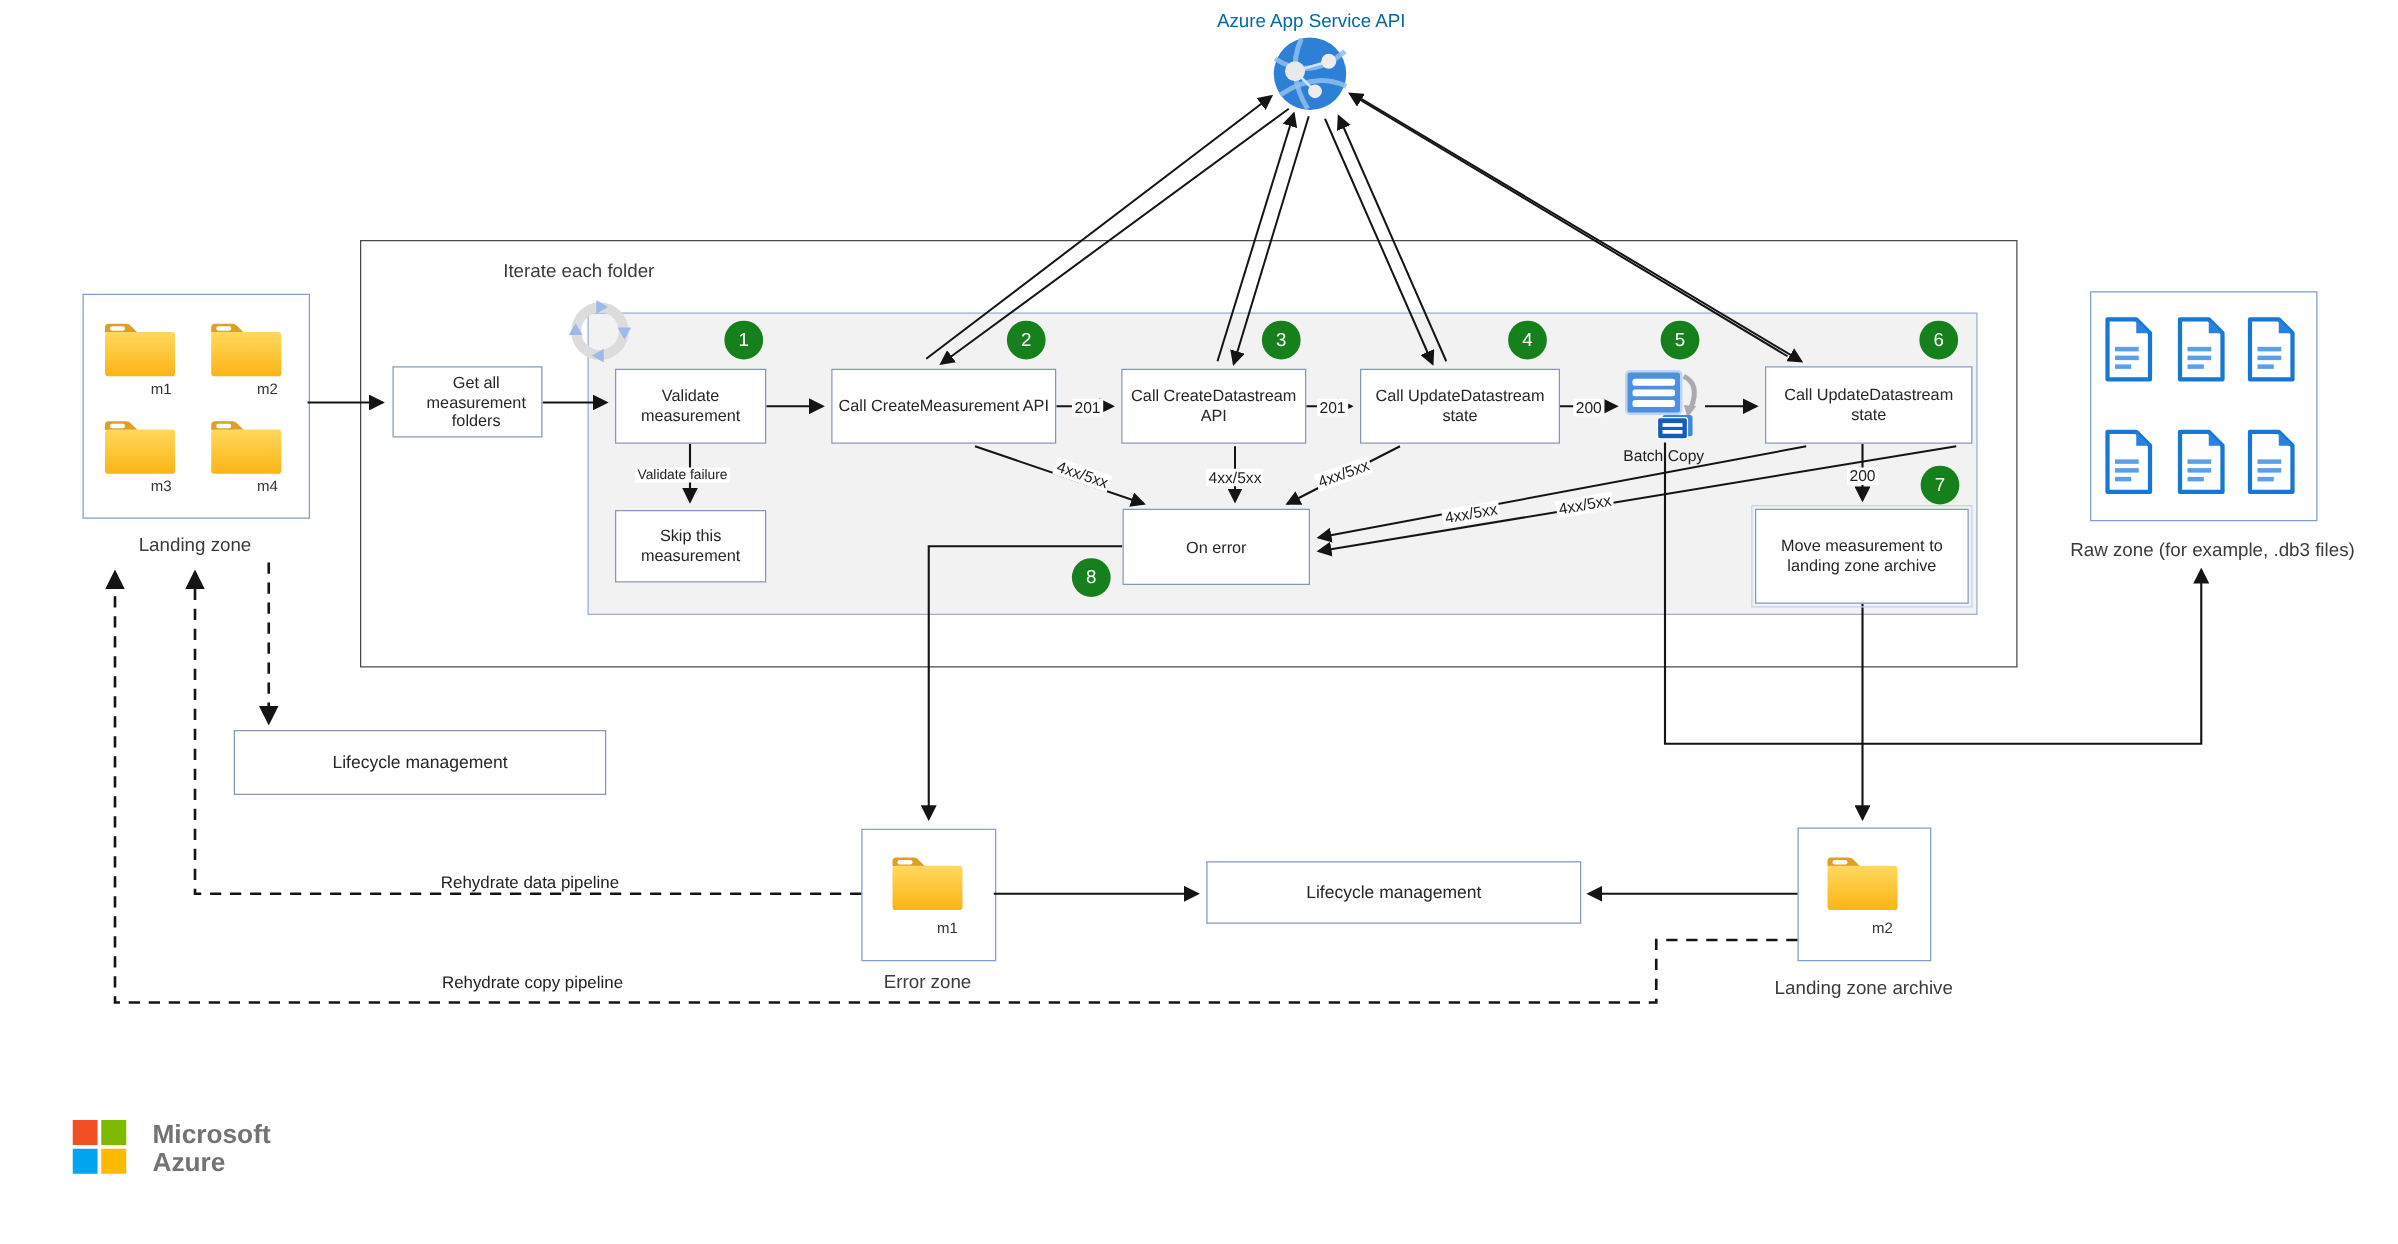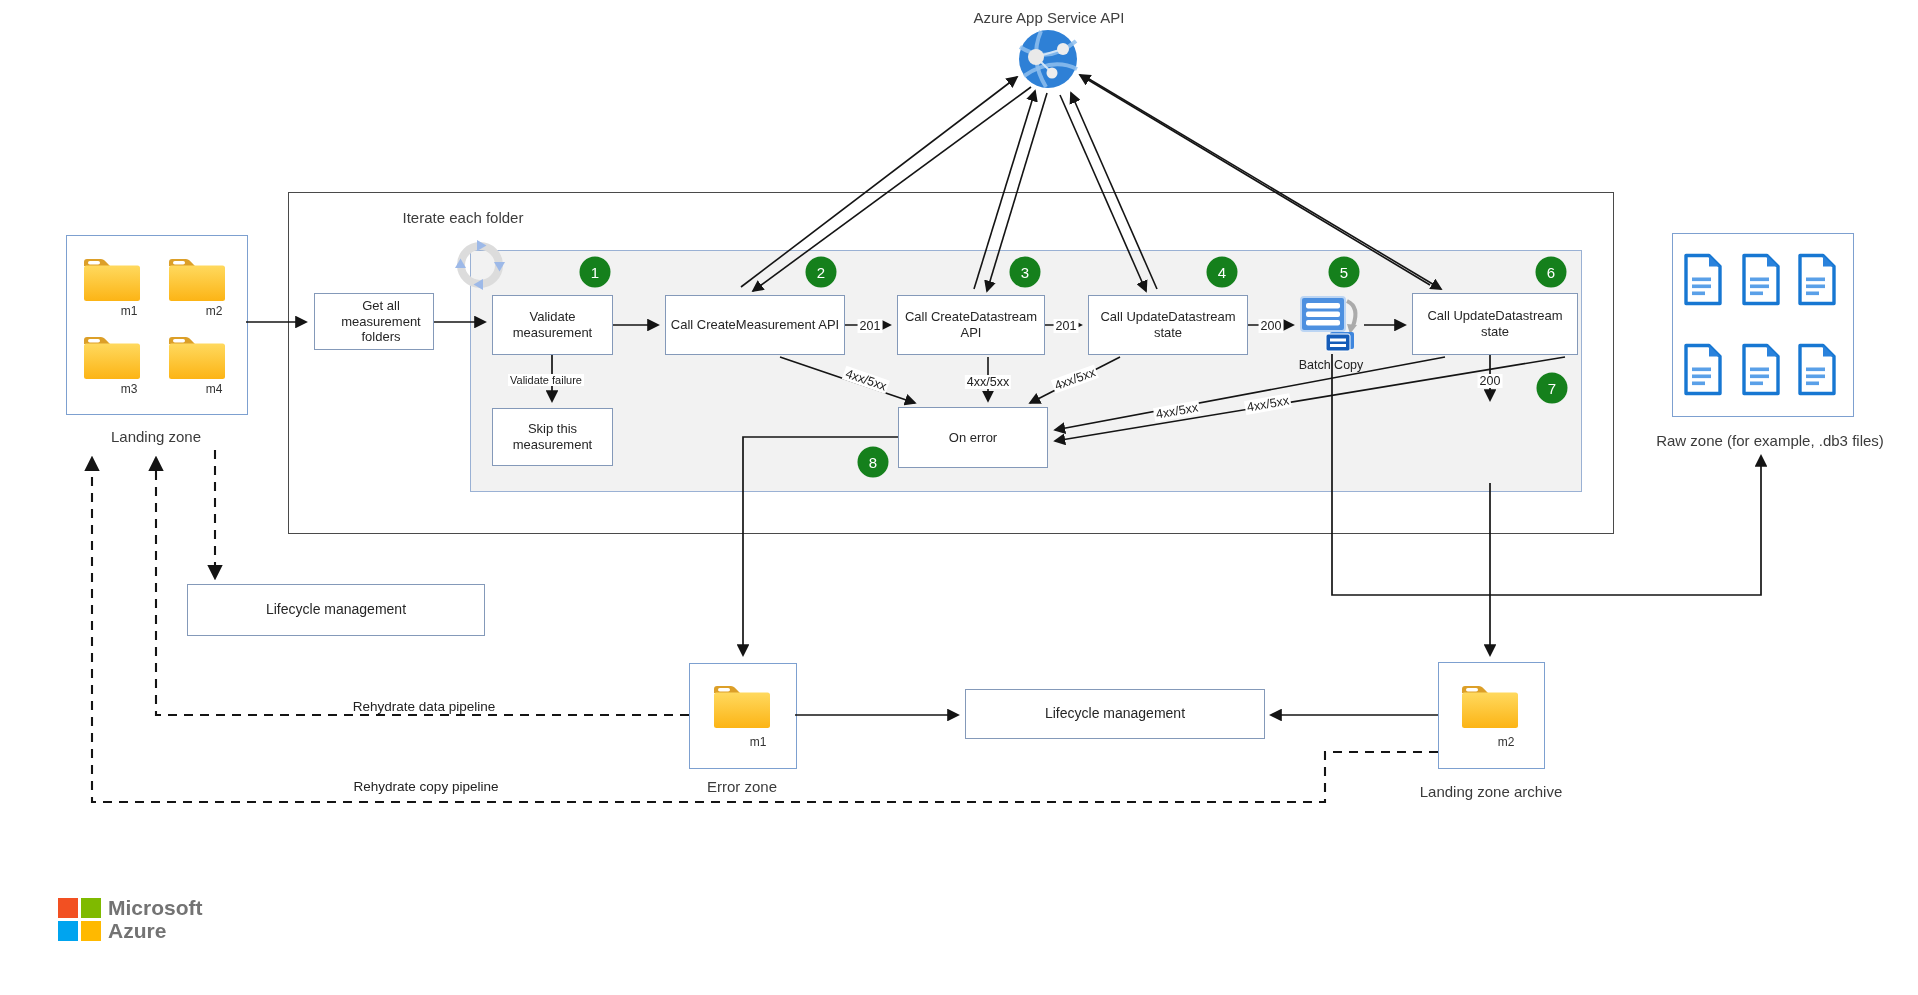--- a/index.html
+++ b/index.html
@@ -14,22 +14,22 @@
        font-size:13px;line-height:1.22;color:#262626;padding:2px;box-sizing:border-box;}
   .zlabel{position:absolute;z-index:5;font-size:15px;color:#3b3b3b;white-space:nowrap;
           transform:translate(-50%,-50%);}
   .lbl{position:absolute;z-index:6;font-size:12.5px;color:#222;background:#fff;
        padding:0 2px;white-space:nowrap;transform:translate(-50%,-50%);}
   .badge{position:absolute;z-index:7;width:31px;height:31px;border-radius:50%;
          display:flex;align-items:center;justify-content:center;color:#fff;
          font-size:15px;transform:translate(-50%,-50%);}
   .icon{position:absolute;z-index:5;}
   .foldlabel{position:absolute;z-index:6;font-size:12px;color:#333;transform:translate(-50%,-50%);margin-left:16px;}
-  .title{position:absolute;z-index:5;font-size:15px;color:#404040;transform:translate(-50%,-50%);white-space:nowrap;}
-  .logo{position:absolute;z-index:5;display:flex;align-items:flex-end;gap:6px;}
+  .title{position:absolute;z-index:5;font-size:15px;color:#0369a1;transform:translate(-50%,-50%);white-space:nowrap;}
+  .logo{position:absolute;z-index:5;display:flex;align-items:flex-start;gap:20px;}
   .logo-text{font-size:21px;font-weight:600;color:#737373;line-height:1.1;}
 </style>
 </head>
 <body>
 
 <div class="stage">
 
   <div class="outer" style="left:288px;top:192px;width:1324px;height:340px;"></div>
   <div class="panel" style="left:470px;top:250px;width:1110px;height:240px;"></div>
 
@@ -178,20 +178,21 @@
   <div class="zlabel" style="left:1770px;top:440px;">Raw zone (for example, .db3 files)</div>
 
   <div class="box" style="left:314px;top:293px;width:120px;height:57px;padding-left:16px;">Get all measurement folders</div>
   <div class="box" style="left:492px;top:295px;width:121px;height:60px;">Validate measurement</div>
   <div class="box" style="left:665px;top:295px;width:180px;height:60px;">Call CreateMeasurement API</div>
   <div class="box" style="left:897px;top:295px;width:148px;height:60px;">Call CreateDatastream API</div>
   <div class="box" style="left:1088px;top:295px;width:160px;height:60px;">Call UpdateDatastream state</div>
   <div class="box" style="left:1412px;top:293px;width:166px;height:62px;">Call UpdateDatastream state</div>
   <div class="box" style="left:492px;top:408px;width:121px;height:58px;">Skip this measurement</div>
   <div class="box" style="left:898px;top:407px;width:150px;height:61px;">On error</div>
+  <div class="box" style="left:1404px;top:407px;width:171px;height:76px;outline:1px solid #c3d2e8;outline-offset:2px;">Move measurement to landing zone archive</div>
   <div class="box" style="left:187px;top:584px;width:298px;height:52px;font-size:14px;">Lifecycle management</div>
   <div class="box" style="left:965px;top:689px;width:300px;height:50px;font-size:14px;">Lifecycle management</div>
 
   <svg class="icon" style="left:1300px;top:296px;" width="64" height="58" viewBox="0 0 64 58">
     <path d="M47,5 q13,6 6,25" fill="none" stroke="#ababab" stroke-width="4"></path>
     <path d="M47,28 L57,29 L50,38 z" fill="#ababab"></path>
     <rect x="1" y="1" width="44" height="34" rx="3" fill="#4d90e0" stroke="#bcd5f3" stroke-width="2"></rect>
     <rect x="6" y="7" width="34" height="5.5" rx="2" fill="#ffffff"></rect>
     <rect x="6" y="15.5" width="34" height="5.5" rx="2" fill="#ffffff"></rect>
     <rect x="6" y="24" width="34" height="5.5" rx="2" fill="#ffffff"></rect>

